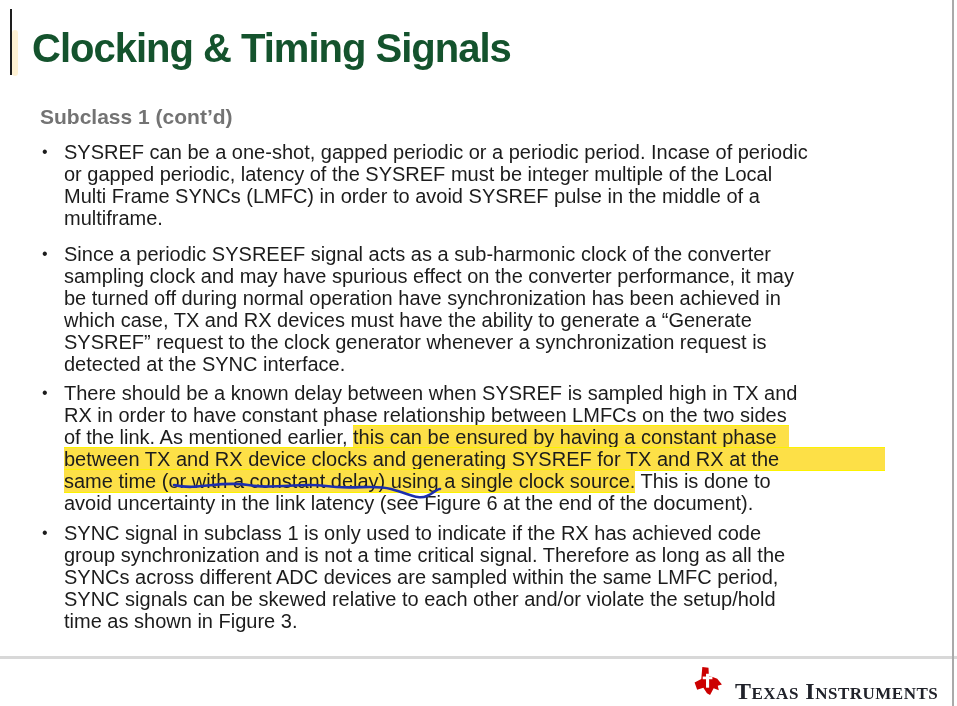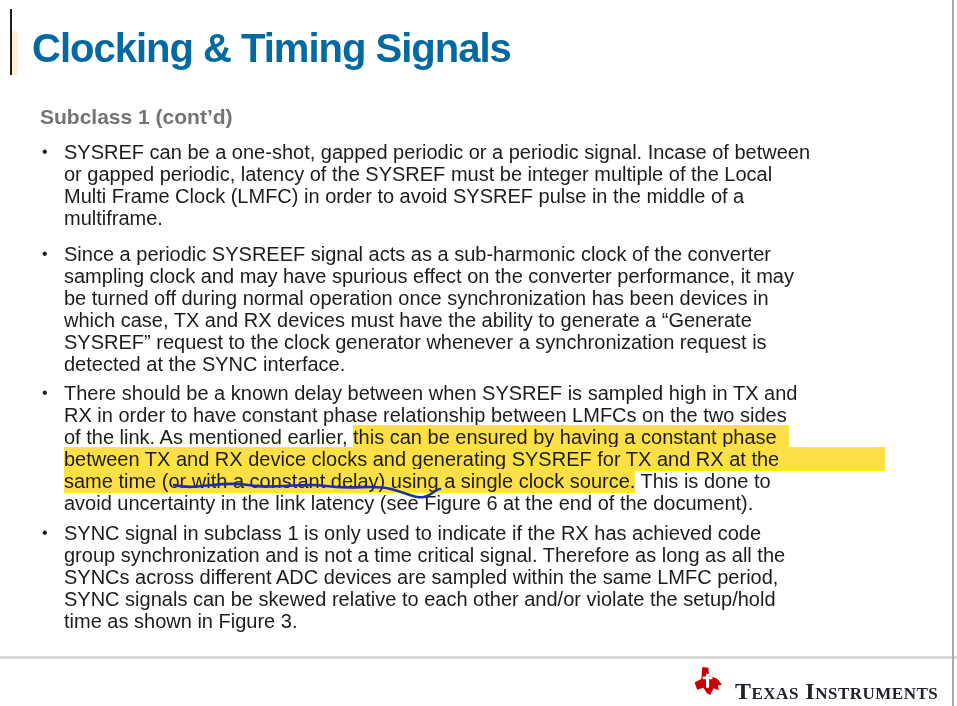--- a/index.html
+++ b/index.html
@@ -15,21 +15,21 @@
   .pen-mark-vertical {
     position:absolute; left:10px; top:9px; width:2px; height:66px;
     background:#1e1e1e;
   }
   .scan-smudge {
     position:absolute; left:12px; top:30px; width:6px; height:46px;
     background:rgba(255,196,60,0.22); border-radius:3px;
   }
   .page-title {
     position:absolute; left:32px; top:26px;
-    font-size:40px; font-weight:bold; color:#0369a1;
+    font-size:40px; font-weight:bold; color:#14532d;
     letter-spacing:-1px; white-space:nowrap;
   }
   .subtitle {
     position:absolute; left:40px; top:105px;
     font-size:21px; font-weight:bold; color:#737373;
     white-space:nowrap;
   }
   .bullet-list {
     position:absolute; left:40px; top:141px; width:900px;
     color:#1c1c1c; font-size:20px; line-height:22px;
@@ -87,32 +87,32 @@
   <div class="scan-smudge"></div>
 
   <h1 class="page-title">Clocking &amp; Timing Signals</h1>
 
   <h2 class="subtitle">Subclass 1 (cont’d)</h2>
 
   <div class="bullet-list">
       <div class="bullet">
         <span class="marker">•</span>
         <div class="lines">
-          <div class="line"><span>SYSREF can be a one-shot, gapped periodic or a periodic signal. Incase of between</span></div>
+          <div class="line"><span>SYSREF can be a one-shot, gapped periodic or a periodic period. Incase of periodic</span></div>
           <div class="line"><span>or gapped periodic, latency of the SYSREF must be integer multiple of the Local</span></div>
-          <div class="line"><span>Multi Frame Clock (LMFC) in order to avoid SYSREF pulse in the middle of a</span></div>
+          <div class="line"><span>Multi Frame SYNCs (LMFC) in order to avoid SYSREF pulse in the middle of a</span></div>
           <div class="line"><span>multiframe.</span></div>
         </div>
       </div>
       <div class="bullet">
         <span class="marker">•</span>
         <div class="lines">
           <div class="line"><span>Since a periodic SYSREEF signal acts as a sub-harmonic clock of the converter</span></div>
           <div class="line"><span>sampling clock and may have spurious effect on the converter performance, it may</span></div>
-          <div class="line"><span>be turned off during normal operation once synchronization has been devices in</span></div>
+          <div class="line"><span>be turned off during normal operation have synchronization has been achieved in</span></div>
           <div class="line"><span>which case, TX and RX devices must have the ability to generate a “Generate</span></div>
           <div class="line"><span>SYSREF” request to the clock generator whenever a synchronization request is</span></div>
           <div class="line"><span>detected at the SYNC interface.</span></div>
         </div>
       </div>
       <div class="bullet">
         <span class="marker">•</span>
         <div class="lines">
           <div class="line"><span>There should be a known delay between when SYSREF is sampled high in TX and</span></div>
           <div class="line"><span>RX in order to have constant phase relationship between LMFCs on the two sides</span></div>

